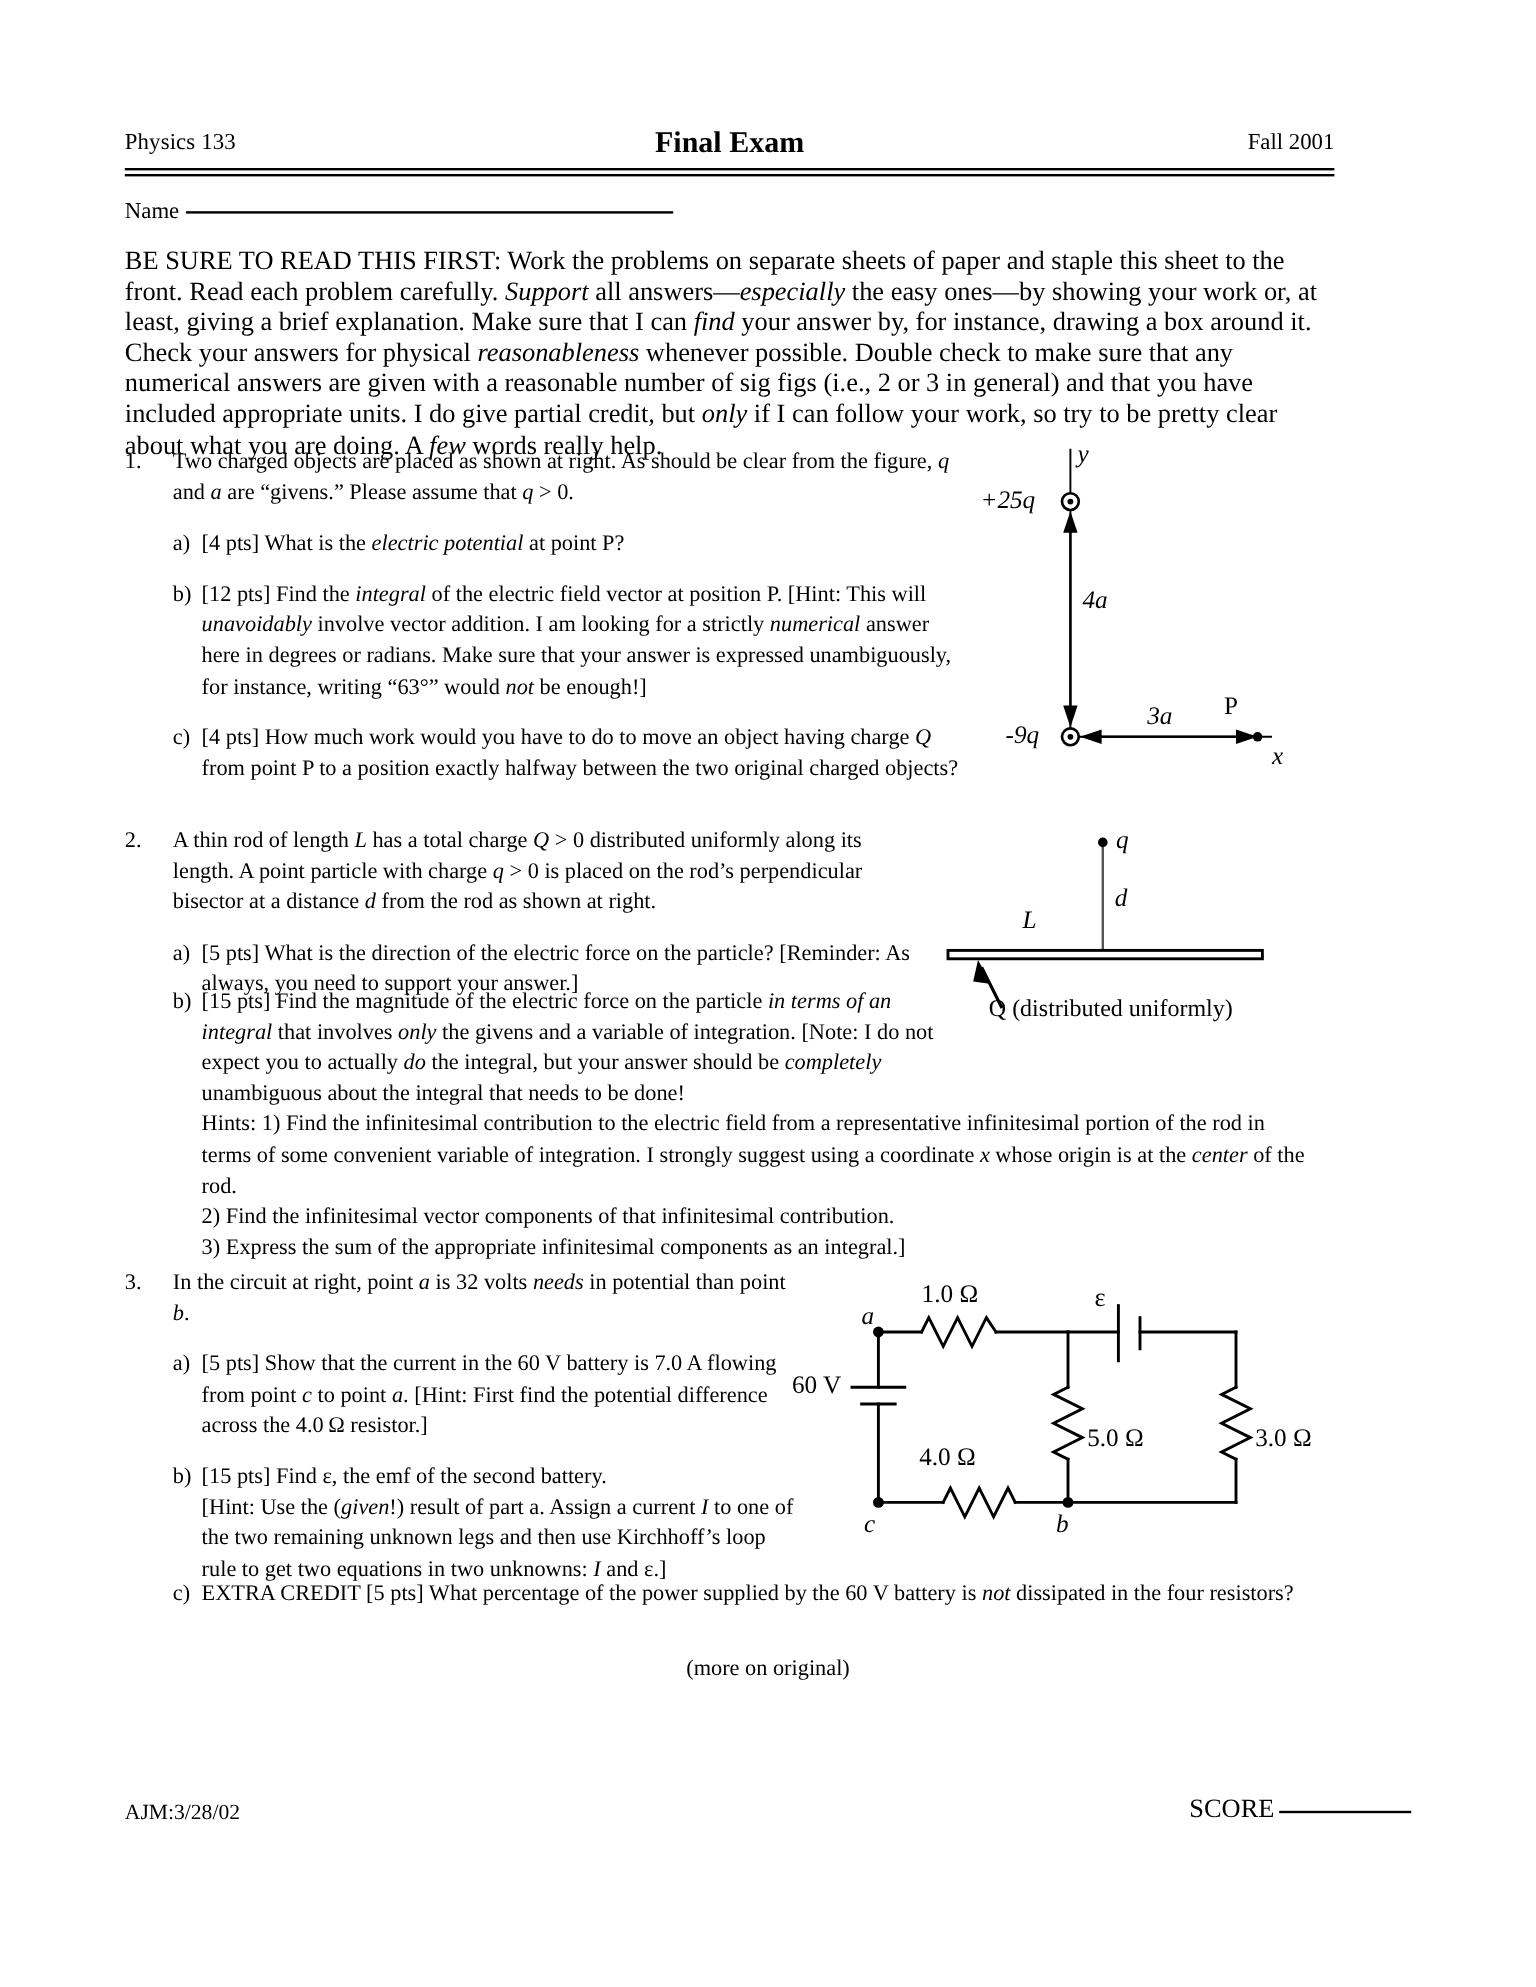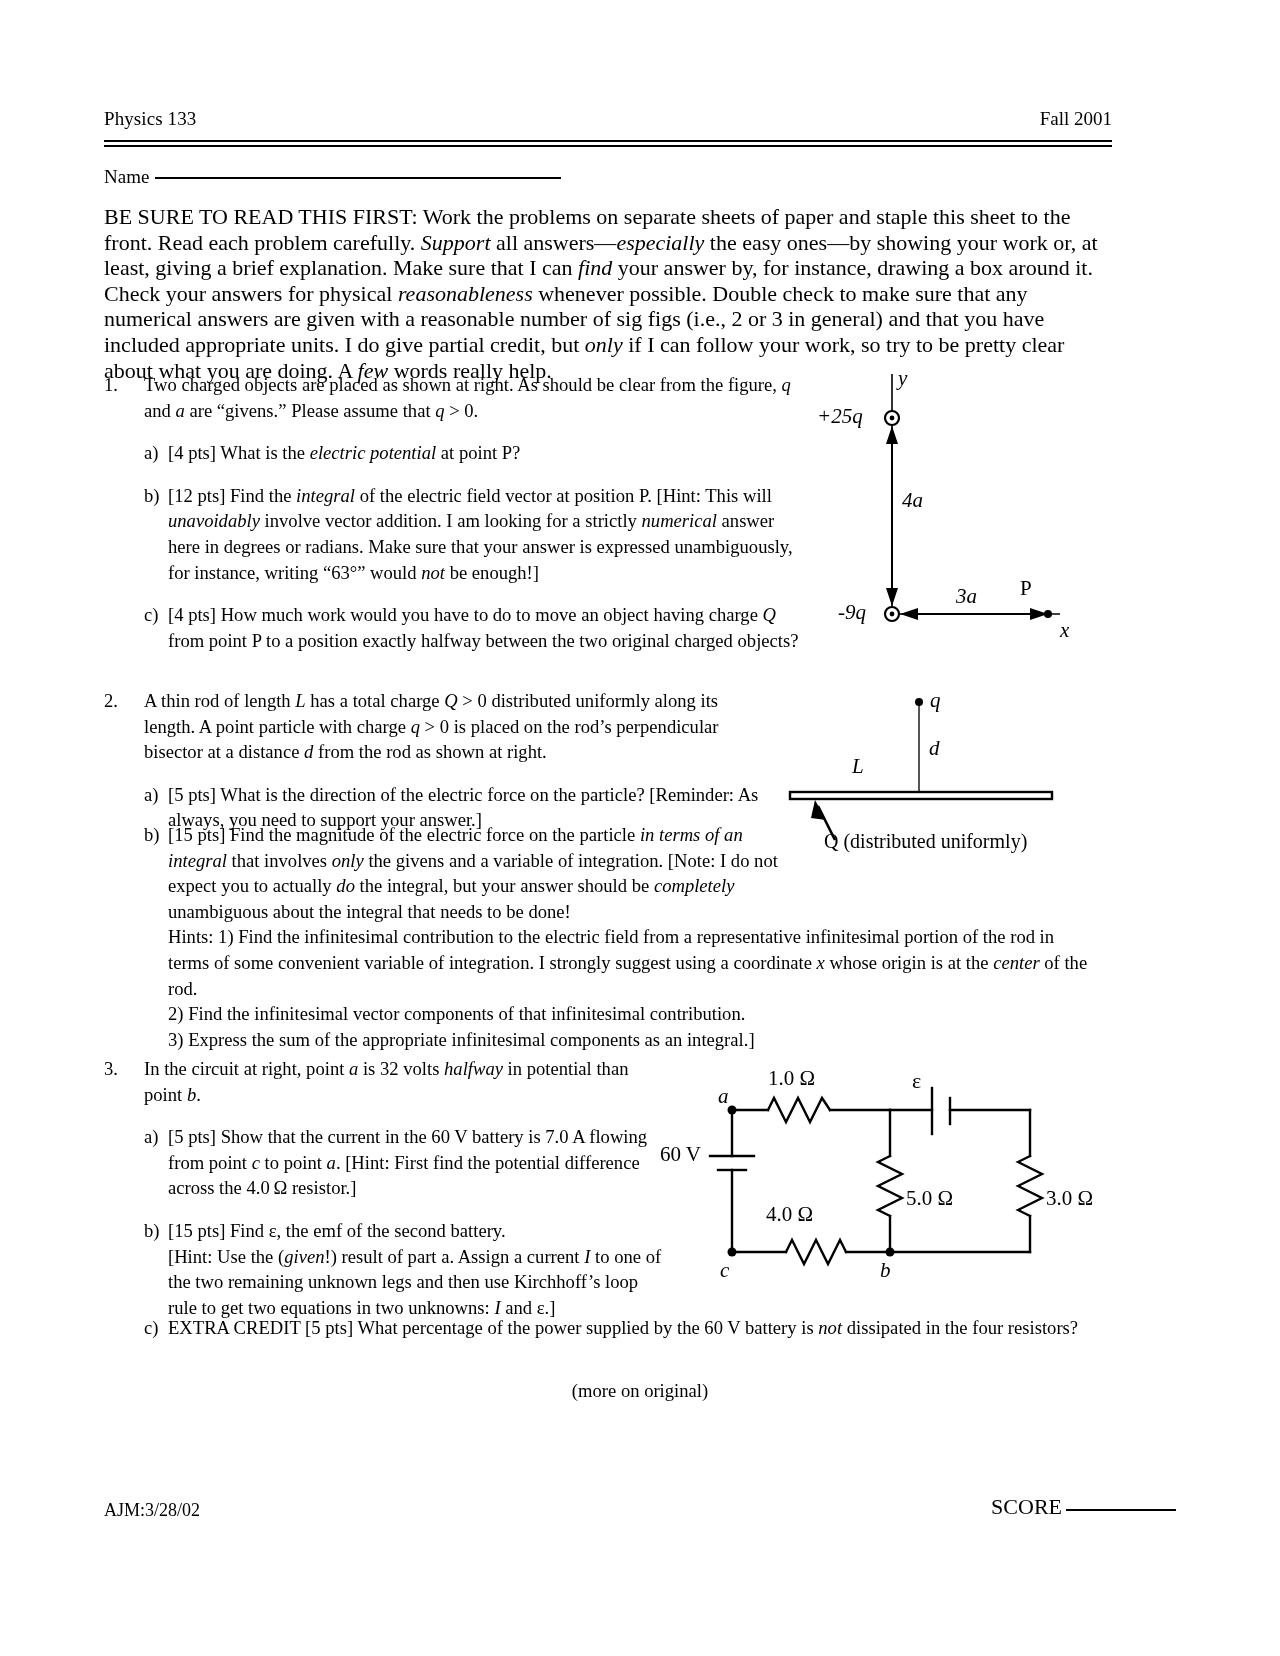--- a/index.html
+++ b/index.html
@@ -165,20 +165,21 @@
   .fig-label.up { font-style: normal; }
   svg { display: block; overflow: visible; }
 </style>
 </head>
 <body>
 
 <div class="page">
 
   <div class="header">
     <div class="course">Physics 133</div>
+    <div class="title">Final Exam</div>
     <div class="term">Fall 2001</div>
     <div class="rule"></div>
   </div>
 
   <div class="nameline">
     <span>Name</span><span class="rule"></span>
   </div>
 
   <div class="intro">
     <span>BE SURE TO READ THIS FIRST: Work the problems on separate sheets of paper and staple this sheet to the front.  Read each problem carefully.  <i>Support</i> all answers—<i>especially</i> the easy ones—by showing your work or, at least, giving a brief explanation.  Make sure that I can <i>find</i> your answer by, for instance, drawing a box around it.  Check your answers for physical <i>reasonableness</i> whenever possible.  Double check to make sure that any numerical answers are given with a reasonable number of sig figs (i.e., 2 or 3 in general) and that you have included appropriate units.  I do give partial credit, but <i>only</i> if I can follow your work, so try to be pretty clear about what you are doing.  A <i>few</i> words really help.</span>
@@ -269,21 +270,21 @@
       <polygon points="25,112 36,132 21,130" fill="#000"></polygon>
     </svg>
     <span class="fig-label" style="left:140px; top:0px; font-size:21px;">q</span>
     <span class="fig-label" style="left:139px; top:48px; font-size:21px;">d</span>
     <span class="fig-label" style="left:62px; top:66px; font-size:21px;">L</span>
     <span class="fig-label up" style="left:34px; top:142px; font-size:20px;">Q (distributed uniformly)</span>
   </div>
 
   <div class="problem" style="left:104px; top:1056px; width:560px;">
     <div class="pnum">3.</div>
-    <div class="pstem">In the circuit at right, point <i>a</i> is 32 volts <i>halfway</i> in potential than point <i>b</i>.</div>
+    <div class="pstem">In the circuit at right, point <i>a</i> is 32 volts <i>needs</i> in potential than point <i>b</i>.</div>
     <div class="parts">
       <div class="part">
         <span class="plabel">a)</span>
         <div class="ptext">[5 pts] Show that the current in the 60 V battery is 7.0 A flowing from point <i>c</i> to point <i>a</i>.  [Hint:  First find the potential difference across the 4.0 Ω  resistor.]</div>
       </div>
       <div class="part">
         <span class="plabel">b)</span>
         <div class="ptext">[15 pts] Find ε, the emf of the second battery.<br>[Hint:  Use the (<i>given</i>!) result of part a.  Assign a current <i>I</i> to one of the two remaining unknown legs and then use Kirchhoff’s loop rule to get two equations in two unknowns:  <i>I</i> and ε.]</div>
       </div>
     </div>

